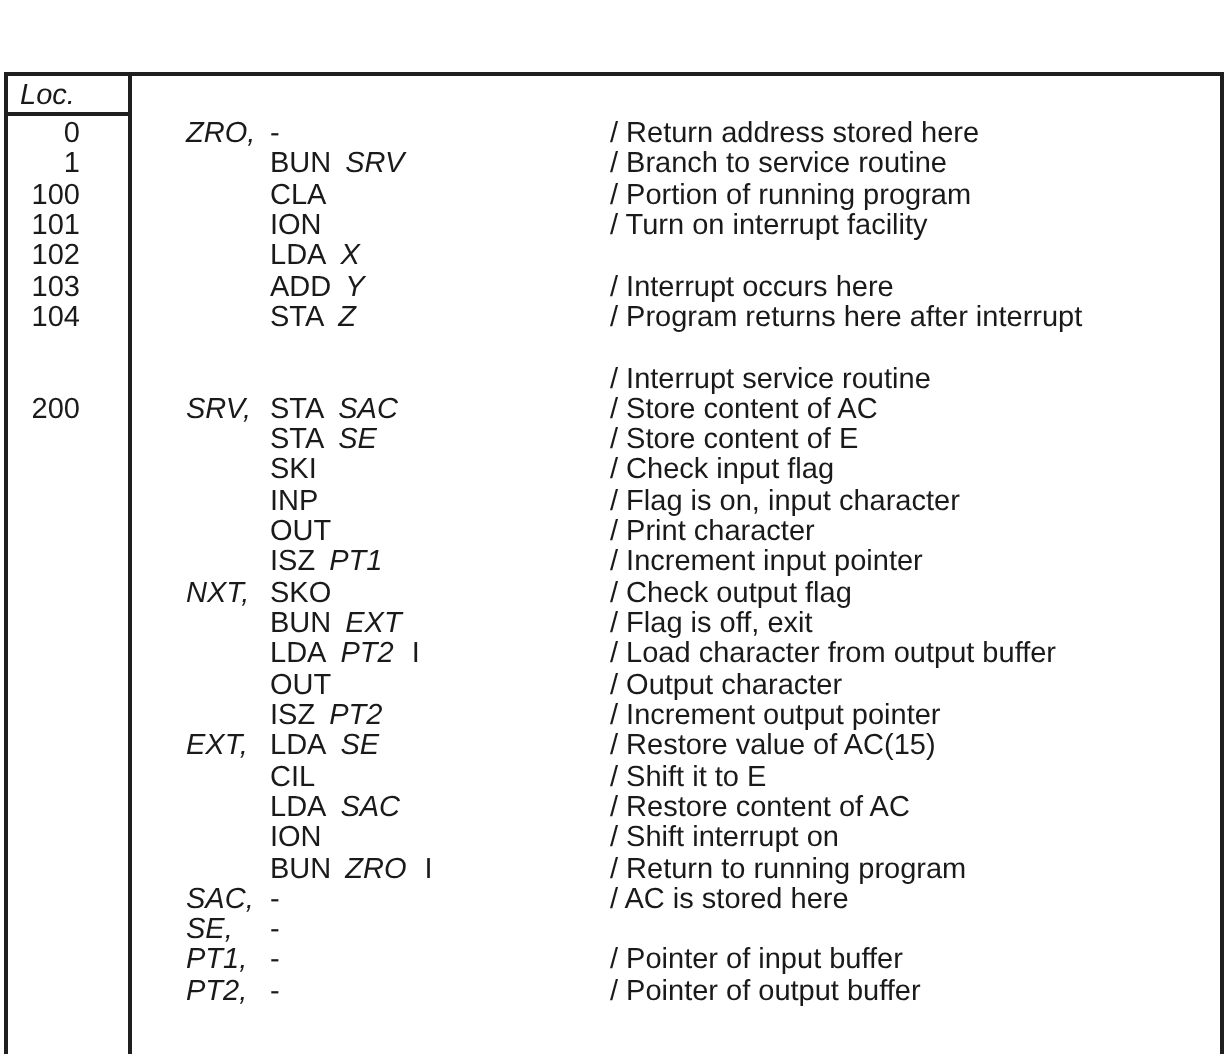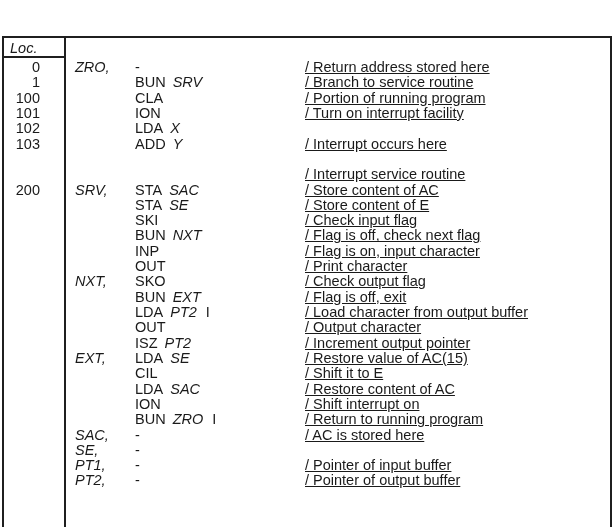--- a/index.html
+++ b/index.html
@@ -53,33 +53,32 @@
     line-height: 15.32px;
   }
   .row span { white-space: pre; }
   .loc {
     position: absolute;
     left: 0; width: 36px;
     text-align: right;
   }
   .label {
     position: absolute;
-    left: 71px;
+    left: 89px;
     font-style: italic;
   }
   .instr {
     position: absolute;
     left: 131px;
   }
   .op { font-style: italic; padding-left: 7px; }
   .ind { padding-left: 9px; }
   .comment {
     position: absolute;
     left: 301px;
-    text-decoration: underline;
   }
 </style>
 </head>
 <body>
 
 <div class="box">
   <div class="loc-header">Loc.</div>
   <div class="loc-underline"></div>
   <div class="divider"></div>
   <div class="rows">
@@ -106,49 +105,54 @@
       </div>
       <div class="row">
         <span class="loc">102</span>
         <span class="instr"><span class="mn">LDA</span><span class="op">X</span></span>
       </div>
       <div class="row">
         <span class="loc">103</span>
         <span class="instr"><span class="mn">ADD</span><span class="op">Y</span></span>
         <span class="comment">/ Interrupt occurs here</span>
       </div>
+      <div class="row">
+        <span class="loc">104</span>
+        <span class="instr"><span class="mn">STA</span><span class="op">Z</span></span>
+        <span class="comment">/ Program returns here after interrupt</span>
+      </div>
       <div class="row"></div>
       <div class="row">
         <span class="comment">/ Interrupt service routine</span>
       </div>
       <div class="row">
         <span class="loc">200</span>
         <span class="label">SRV,</span>
         <span class="instr"><span class="mn">STA</span><span class="op">SAC</span></span>
         <span class="comment">/ Store content of AC</span>
       </div>
       <div class="row">
         <span class="instr"><span class="mn">STA</span><span class="op">SE</span></span>
         <span class="comment">/ Store content of E</span>
       </div>
       <div class="row">
         <span class="instr"><span class="mn">SKI</span></span>
         <span class="comment">/ Check input flag</span>
       </div>
       <div class="row">
-        <span class="instr"><span class="mn">BUN</span><span class="op">NXT</span></span>
-        <span class="comment">/ Flag is off, check next flag</span>
-      </div>
-      <div class="row">
         <span class="instr"><span class="mn">INP</span></span>
         <span class="comment">/ Flag is on, input character</span>
       </div>
       <div class="row">
         <span class="instr"><span class="mn">OUT</span></span>
         <span class="comment">/ Print character</span>
+      </div>
+      <div class="row">
+        <span class="instr"><span class="mn">ISZ</span><span class="op">PT1</span></span>
+        <span class="comment">/ Increment input pointer</span>
       </div>
       <div class="row">
         <span class="label">NXT,</span>
         <span class="instr"><span class="mn">SKO</span></span>
         <span class="comment">/ Check output flag</span>
       </div>
       <div class="row">
         <span class="instr"><span class="mn">BUN</span><span class="op">EXT</span></span>
         <span class="comment">/ Flag is off, exit</span>
       </div>

